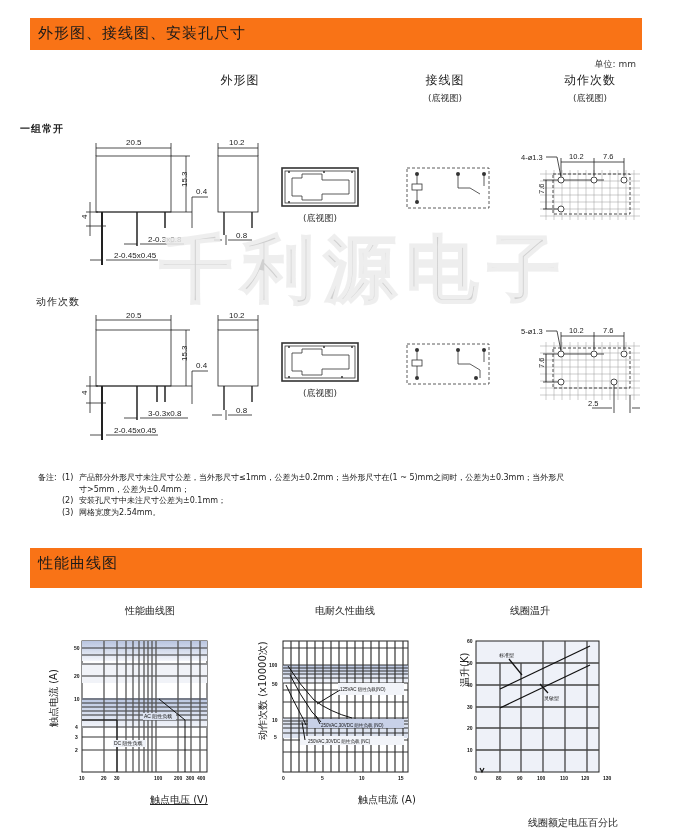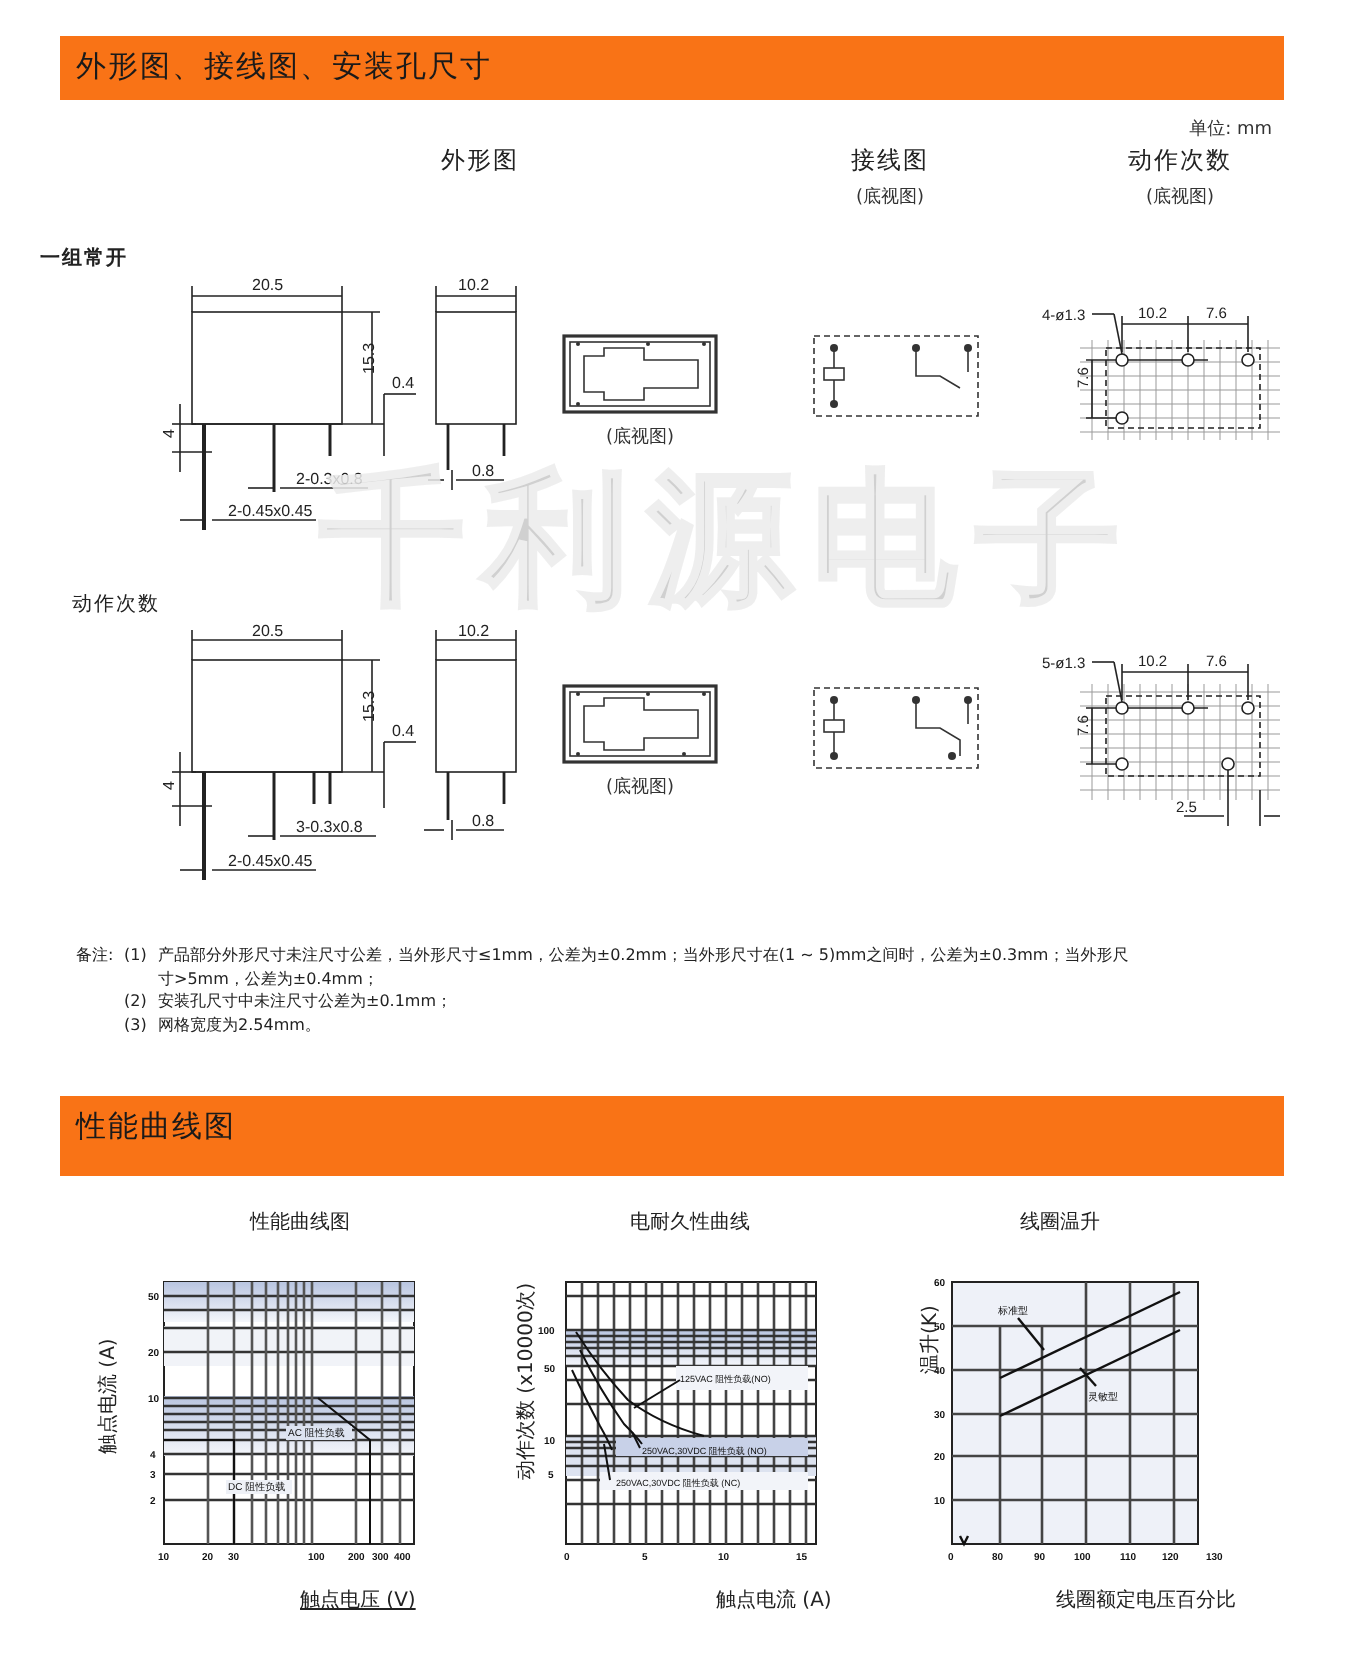--- a/index.html
+++ b/index.html
@@ -487,13 +487,13 @@
       <text x="496" y="780">80</text>
       <text x="517" y="780">90</text>
     <text x="537" y="780">100</text>
       <text x="560" y="780">110</text>
       <text x="581" y="780">120</text>
     <text x="603" y="780">130</text>
   </g>
   <path d="M480 768 L482 772 L484 768" stroke="#111" fill="none" stroke-width="1.2"></path>
 </svg>
 <div class="axis-label" style="left:440px; top:655px; transform:rotate(-90deg); font-size:10px; width:50px;">温升(K)</div>
-<div class="axis-label" style="left:528px; top:793px; font-size:10px;">线圈额定电压百分比</div>
+<div class="axis-label" style="left:528px; top:816px; font-size:10px;">线圈额定电压百分比</div>
 
 </body></html>

